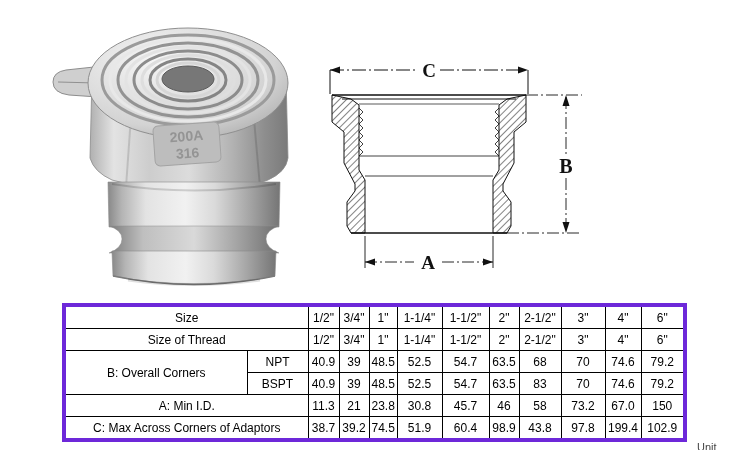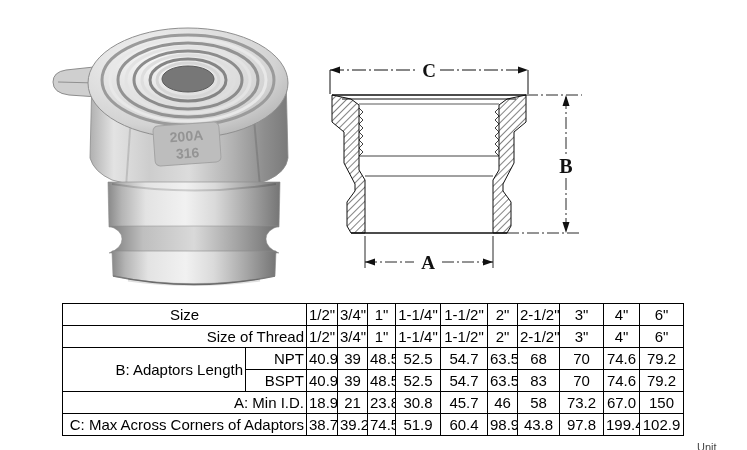--- a/index.html
+++ b/index.html
@@ -5,28 +5,28 @@
   html,body{margin:0;padding:0;}
   body{
     width:747px;height:450px;position:relative;background:#ffffff;overflow:hidden;
     font-family:"Liberation Sans",sans-serif;color:#000;
   }
   .photo-wrap{position:absolute;left:36px;top:10px;width:262px;height:282px;}
   .diagram-wrap{position:absolute;left:300px;top:18px;width:330px;height:280px;}
   table.spec{
     position:absolute;left:62px;top:303px;width:621px;
     border-collapse:collapse;table-layout:fixed;
-    font-size:15px;line-height:1;border:1px solid #6d28d9;padding-left:20px;
+    font-size:12px;line-height:1;border:4px solid #6d28d9;padding-left:20px;
   }
   table.spec td{
     border:1px solid #000;height:21px;padding:0 2px;
     white-space:nowrap;overflow:hidden;vertical-align:middle;
   }
   td.c{text-align:center;}
-  td.l{text-align:right;padding-left:5px;}
+  td.l{text-align:center;padding-left:5px;}
   td.num{text-align:center;}
   .unit-note{position:absolute;left:697px;top:441px;font-size:11px;color:#444;}
 </style>
 </head>
 <body>
 
 <div class="photo-wrap">
   <svg width="262" height="282" viewBox="0 0 262 282">
     <defs>
       <linearGradient id="pgHex" x1="0" y1="0" x2="1" y2="0">
@@ -202,21 +202,21 @@
         <td class="num">1"</td>
         <td class="num">1-1/4"</td>
         <td class="num">1-1/2"</td>
         <td class="num">2"</td>
         <td class="num">2-1/2"</td>
         <td class="num">3"</td>
         <td class="num">4"</td>
         <td class="num">6"</td>
       </tr>
     <tr>
-      <td rowspan="2" class="l">B: Adaptors Length</td>
+      <td rowspan="2" class="l">B: Overall Corners</td>
       <td class="l">NPT</td>
     <td class="num">40.9</td>
         <td class="num">39</td>
         <td class="num">48.5</td>
         <td class="num">52.5</td>
         <td class="num">54.7</td>
         <td class="num">63.5</td>
         <td class="num">68</td>
         <td class="num">70</td>
         <td class="num">74.6</td>
@@ -230,21 +230,21 @@
         <td class="num">52.5</td>
         <td class="num">54.7</td>
         <td class="num">63.5</td>
         <td class="num">83</td>
         <td class="num">70</td>
         <td class="num">74.6</td>
         <td class="num">79.2</td>
       </tr>
     <tr>
       <td colspan="2" class="l">A: Min I.D.</td>
-    <td class="num">18.9</td>
+    <td class="num">11.3</td>
         <td class="num">21</td>
         <td class="num">23.8</td>
         <td class="num">30.8</td>
         <td class="num">45.7</td>
         <td class="num">46</td>
         <td class="num">58</td>
         <td class="num">73.2</td>
         <td class="num">67.0</td>
         <td class="num">150</td>
       </tr>

